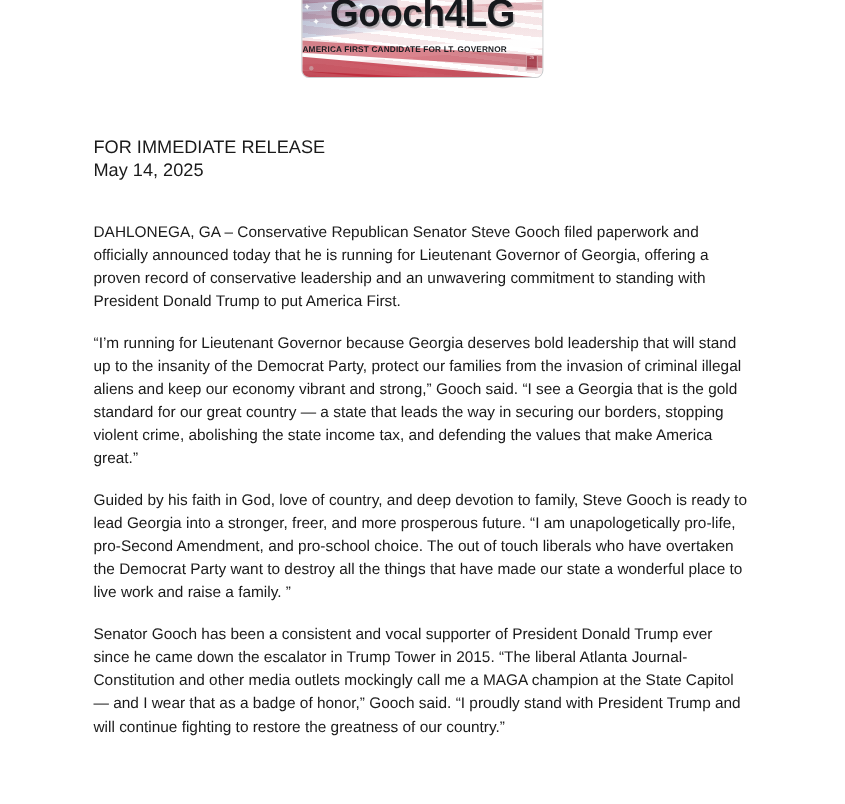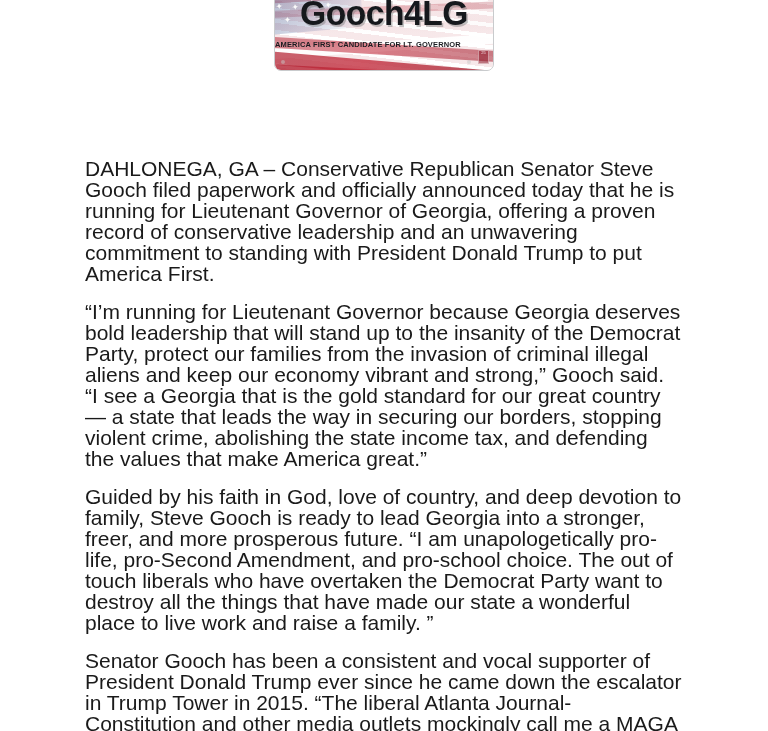--- a/index.html
+++ b/index.html
@@ -164,21 +164,21 @@
     line-height: 21px;
     color: #1a1a1a;
   }
   .release-head {
     font-size: 16.5px;
     line-height: 21px;
     margin: 0;
   }
   p.para {
     margin: 0 0 17px 0;
-    font-size: 21px;
+    font-size: 14px;
     line-height: 21px;
     color: #1a1a1a;
   }
   p.para:last-child { margin-bottom: 0; }
   .gap { height: 17px; }
 </style>
 </head>
 <body>
 
 <div class="logo-wrap">
@@ -206,20 +206,24 @@
     <div class="plate-title">Gooch4LG</div>
     <div class="plate-tagline">AMERICA FIRST CANDIDATE FOR LT. GOVERNOR</div>
     <div class="reg-sticker">25</div>
     <div class="bolt bolt-l"></div>
     <div class="bolt bolt-r"></div>
   </div>
 </div>
 
 <div class="doc">
 
+  <div class="line-block">
+    <div class="release-head">FOR IMMEDIATE RELEASE</div>
+    <div class="release-head">May 14, 2025</div>
+  </div>
 
   <div class="gap"></div>
 
 
   <div class="gap"></div>
 
   <p class="para">DAHLONEGA, GA – Conservative Republican Senator Steve Gooch filed paperwork and officially announced today that he is running for Lieutenant Governor of Georgia, offering a proven record of conservative leadership and an unwavering commitment to standing with President Donald Trump to put America First.</p>
   <p class="para">“I’m running for Lieutenant Governor because Georgia deserves bold leadership that will stand up to the insanity of the Democrat Party, protect our families from the invasion of criminal illegal aliens and keep our economy vibrant and strong,” Gooch said. “I see a Georgia that is the gold standard for our great country — a state that leads the way in securing our borders, stopping violent crime, abolishing the state income tax, and defending the values that make America great.”</p>
   <p class="para">Guided by his faith in God, love of country, and deep devotion to family, Steve Gooch is ready to lead Georgia into a stronger, freer, and more prosperous future.  “I am unapologetically pro-life, pro-Second Amendment, and pro-school choice.  The out of touch liberals who have overtaken the Democrat Party want to destroy all the things that have made our state a wonderful place to live work and raise a family.  ”</p>
   <p class="para">Senator Gooch has been a consistent and vocal supporter of President Donald Trump ever since he came down the escalator in Trump Tower in 2015. “The liberal Atlanta Journal-Constitution and other media outlets mockingly call me a MAGA champion at the State Capitol — and I wear that as a badge of honor,” Gooch said. “I proudly stand with President Trump and will continue fighting to restore the greatness of our country.”</p>

